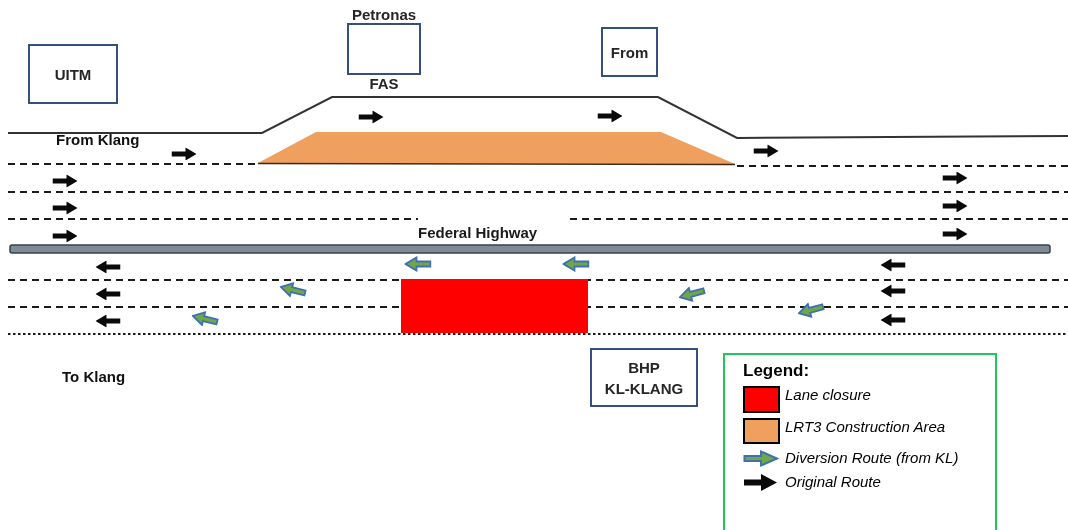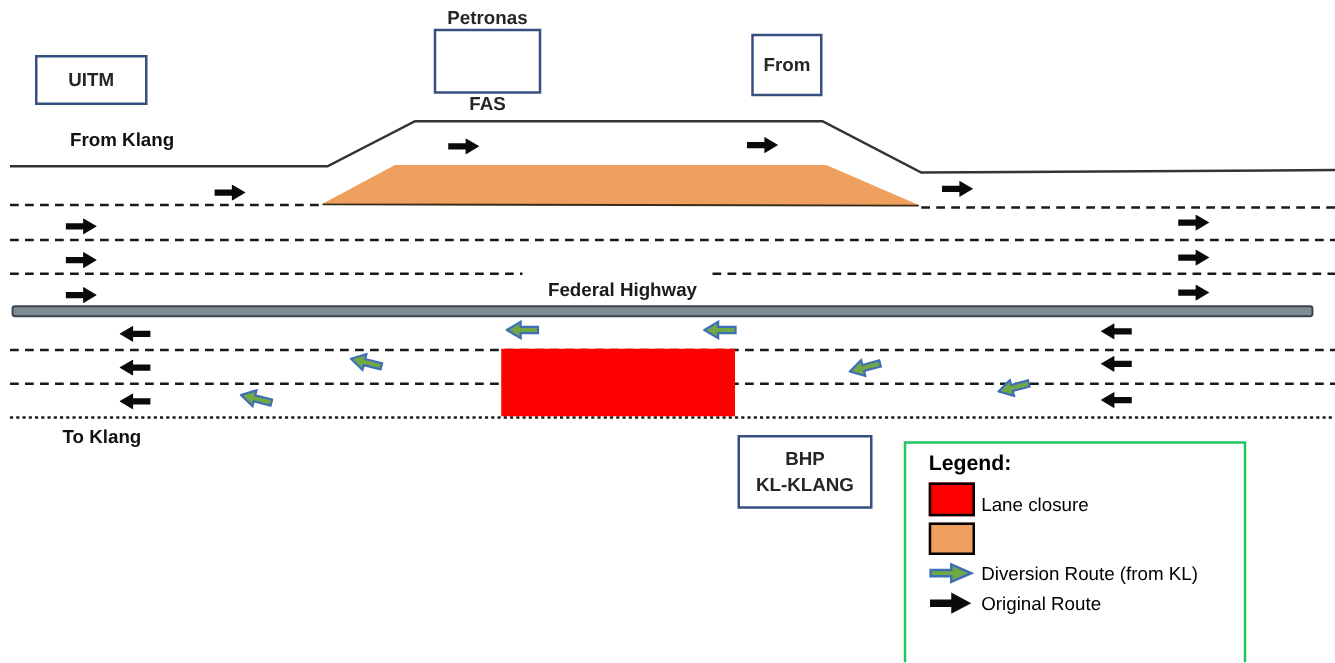--- a/index.html
+++ b/index.html
@@ -7,30 +7,30 @@
     position:relative;width:1068px;height:530px;background:#ffffff;
     font-family:"Liberation Sans",sans-serif;overflow:hidden;
   }
   .road-svg{position:absolute;left:0;top:0;}
   .label-box{
     position:absolute;border:2px solid #35507E;background:#ffffff;
     display:flex;flex-direction:column;align-items:center;justify-content:center;
     font-size:15px;font-weight:600;color:#262626;line-height:1.4;text-align:center;
     box-sizing:border-box;
   }
-  .free-label{position:absolute;font-weight:700;color:#111111;font-size:15px;white-space:nowrap;}
-  .fh-label{position:absolute;font-weight:600;color:#1a1a1a;font-size:15px;text-align:center;white-space:nowrap;}
+  .free-label{position:absolute;font-weight:700;color:#111111;font-size:15px;white-space:nowrap;margin-top:27px;}
+  .fh-label{position:absolute;font-weight:600;color:#1a1a1a;font-size:15px;white-space:nowrap;}
   .arrow{position:absolute;line-height:0;}
   .legend{
     position:absolute;left:723px;top:353px;width:274px;height:184px;
     border:2px solid #22c55e;background:#ffffff;box-sizing:border-box;
     padding:6px 0 0 18px;
   }
   .legend-title{font-size:17px;font-weight:700;color:#000000;margin:0 0 5px 0;}
-  .legend-row{display:flex;align-items:flex-end;margin-bottom:5px;}
+  .legend-row{display:flex;align-items:flex-start;margin-bottom:5px;font-style:italic;}
   .swatch{width:37px;height:26px;border:2px solid #000000;box-sizing:border-box;flex:0 0 auto;}
   .legend-icon{flex:0 0 auto;line-height:0;}
   .legend-label{font-size:15px;color:#000000;margin-left:5px;white-space:nowrap;}
 </style>
 </head>
 <body>
 
 <div class="canvas">
 
   <svg class="road-svg" width="1068" height="530" viewBox="0 0 1068 530">
@@ -48,37 +48,37 @@
 
     <rect x="10" y="245" width="1040" height="8" rx="2" fill="#7E8B94" stroke="#39424E" stroke-width="1.5"></rect>
 
     <line x1="8" y1="280" x2="1068" y2="280" stroke="#1a1a1a" stroke-width="2" stroke-dasharray="7 5"></line>
     <line x1="8" y1="307" x2="1068" y2="307" stroke="#1a1a1a" stroke-width="2" stroke-dasharray="7 5"></line>
     <line x1="8" y1="334" x2="1068" y2="334" stroke="#1a1a1a" stroke-width="2" stroke-dasharray="2.5 2.5"></line>
 
     <rect x="401" y="279" width="187" height="54" fill="#FE0000"></rect>
   </svg>
 
-  <div class="label-box" style="left:28px;top:44px;width:90px;height:40px;">
+  <div class="label-box" style="left:28px;top:44px;width:90px;height:60px;">
     <span>UITM</span>
   </div>
-  <div class="label-box" style="left:347px;top:23px;width:86px;height:52px;gap:48px;">
+  <div class="label-box" style="left:347px;top:23px;width:74px;height:52px;gap:48px;">
     <span>Petronas</span>
     <span>FAS</span>
   </div>
   <div class="label-box" style="left:601px;top:27px;width:57px;height:50px;">
     <span>From</span>
   </div>
   <div class="label-box" style="left:590px;top:348px;width:108px;height:59px;">
     <span>BHP</span>
     <span>KL-KLANG</span>
   </div>
 
   <div class="free-label" style="left:56px;top:104px;">From Klang</div>
-  <div class="free-label" style="left:50px;top:341px;text-align:right;">To Klang</div>
+  <div class="free-label" style="left:62px;top:341px;text-align:right;">To Klang</div>
   <div class="fh-label" style="left:418px;top:224px;width:160px;">Federal Highway</div>
 
   <div>
       <div class="arrow" style="left: 184px; top: 154px; transform: translate(-50%, -50%) rotate(0deg);"><svg width="25" height="13" viewBox="0 0 25 13">
           <path d="M0,4 H14 V0 L25,6.5 L14,13 V9 H0 Z" fill="#0a0a0a"></path>
         </svg></div>
       <div class="arrow" style="left: 65px; top: 181px; transform: translate(-50%, -50%) rotate(0deg);"><svg width="25" height="13" viewBox="0 0 25 13">
           <path d="M0,4 H14 V0 L25,6.5 L14,13 V9 H0 Z" fill="#0a0a0a"></path>
         </svg></div>
       <div class="arrow" style="left: 65px; top: 208px; transform: translate(-50%, -50%) rotate(0deg);"><svg width="25" height="13" viewBox="0 0 25 13">
@@ -144,20 +144,21 @@
     </div>
 
   <div class="legend">
     <div class="legend-title">Legend:</div>
     <div class="legend-row">
       <div class="swatch" style="height: 27px; background: rgb(254, 0, 0);"></div>
       <div class="legend-label">Lane closure</div>
     </div>
     <div class="legend-row">
       <div class="swatch" style="background: rgb(239, 160, 94);"></div>
+      <div class="legend-label">LRT3 Construction Area</div>
     </div>
     <div class="legend-row">
       <div class="legend-icon">
         <svg width="37" height="19" viewBox="0 0 37 19">
           <path d="M1.5,7 H18 V2.5 L34,9.5 L18,16.5 V12 H1.5 Z" fill="#6FA845" stroke="#3F6FB5" stroke-width="2"></path>
         </svg>
       </div>
       <div class="legend-label">Diversion Route (from KL)</div>
     </div>
     <div class="legend-row">

